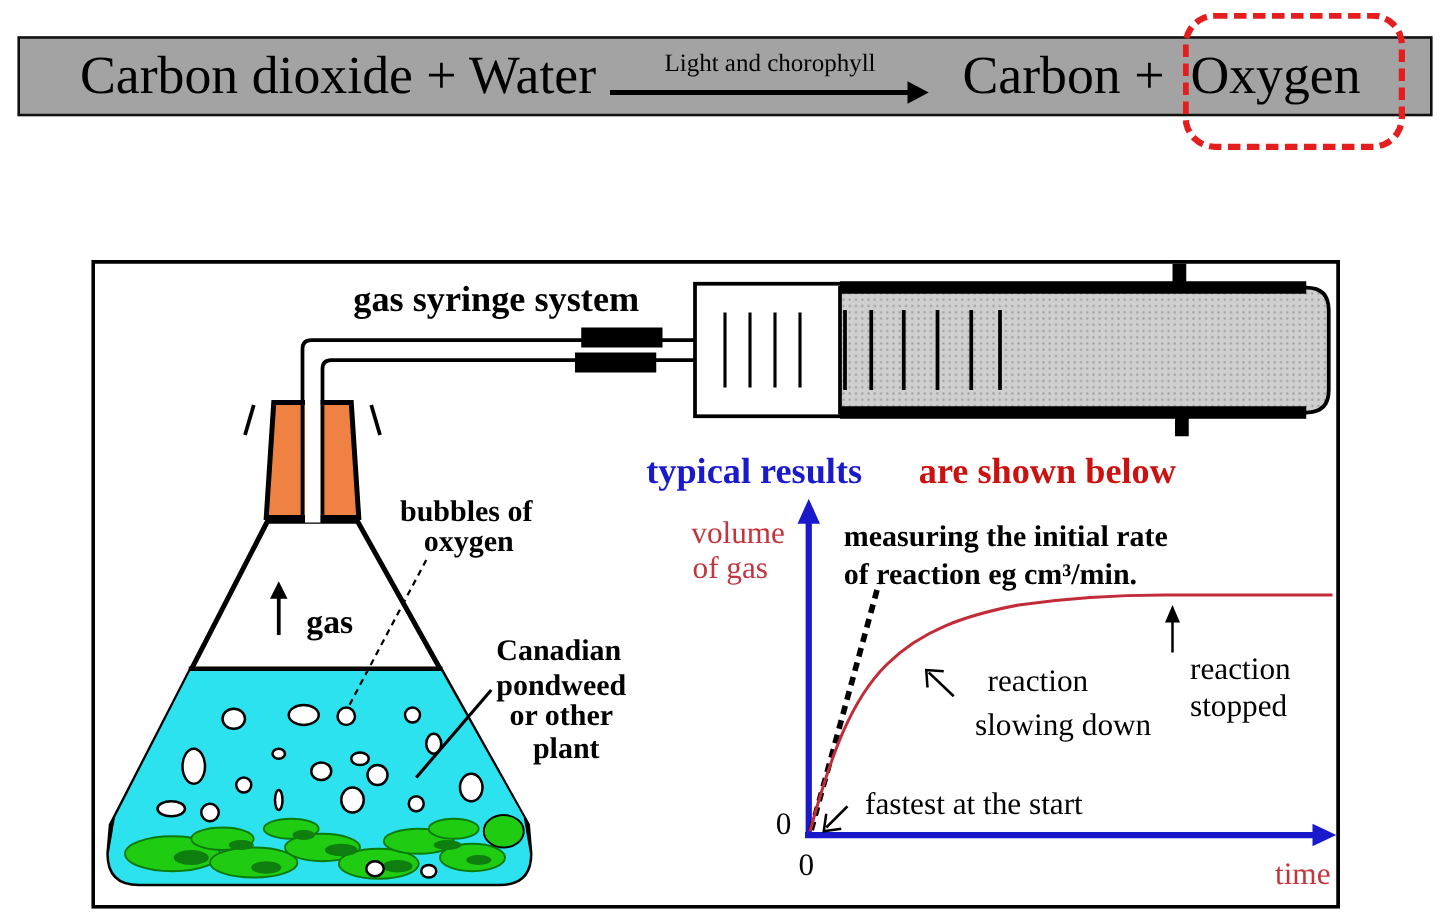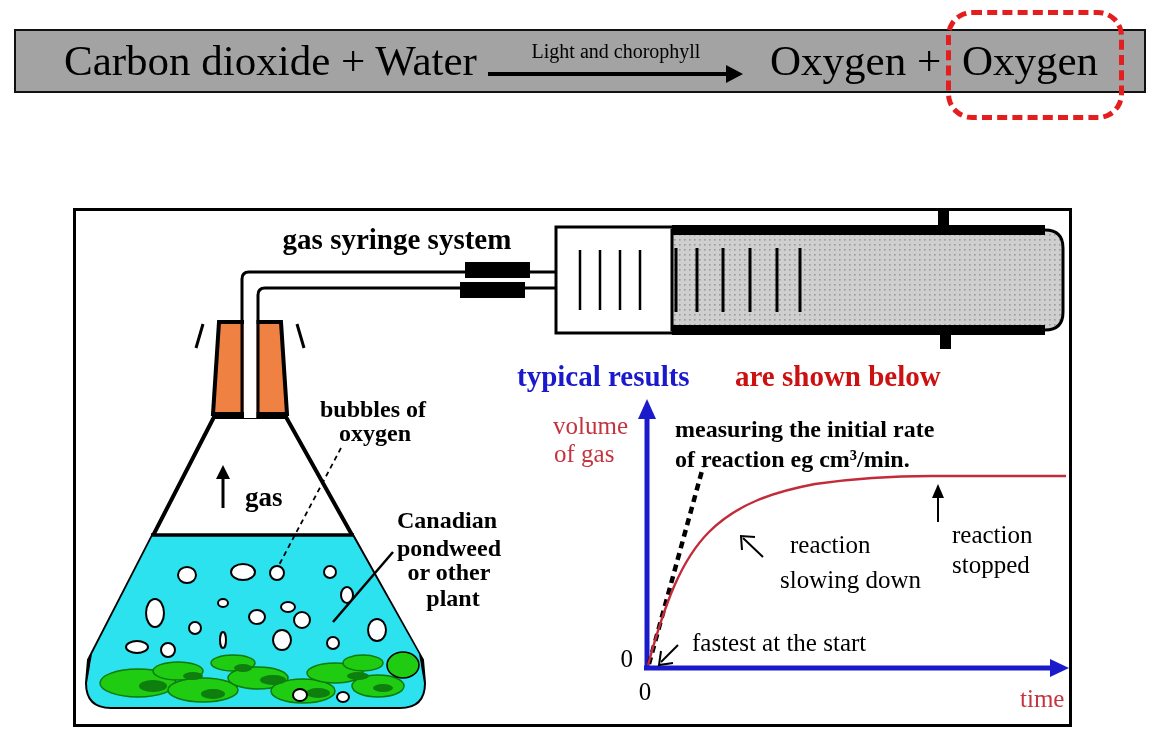--- a/index.html
+++ b/index.html
@@ -28,21 +28,21 @@
 </head>
 <body>
 
 <div id="stage">
 
   <div class="eq-box">
     <span class="eq-text eq-reactants">Carbon dioxide + Water</span>
     <span class="cond-label">Light and chorophyll</span>
     <span class="cond-arrow"></span>
     <span class="eq-text eq-products">
-      <span>Oxygen +</span>
+      <span>Carbon +</span>
       <span class="eq-oxygen">Oxygen</span>
     </span>
   </div>
   <div class="oxy-ring"></div>
 
   <svg class="diagram" width="999" height="519" viewBox="0 0 999 519">
     <defs>
       <pattern id="dots" width="5" height="5" patternUnits="userSpaceOnUse">
         <rect width="5" height="5" fill="#CFCFCF"></rect>
         <rect x="1" y="1" width="1.6" height="1.6" fill="#9b9b9b"></rect>

